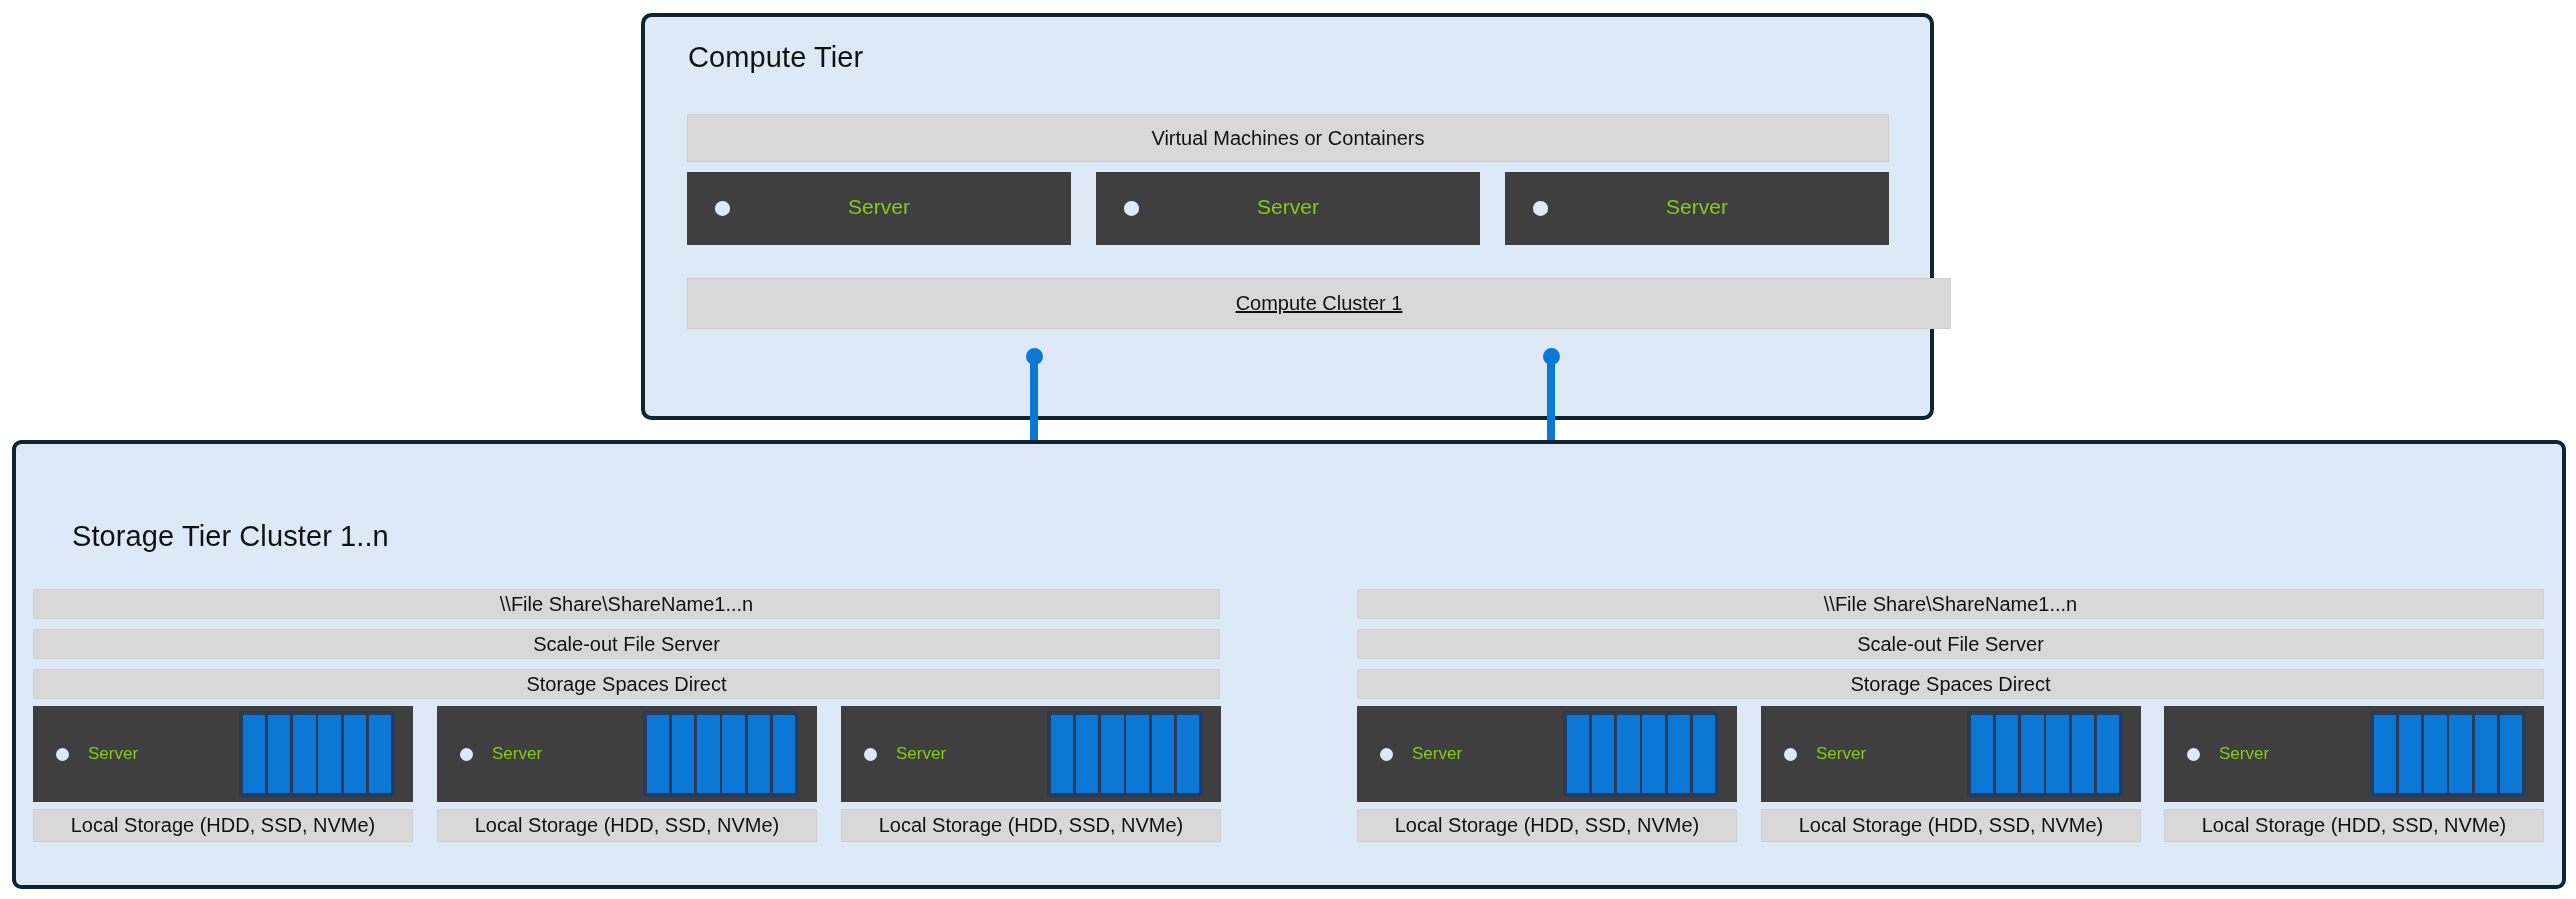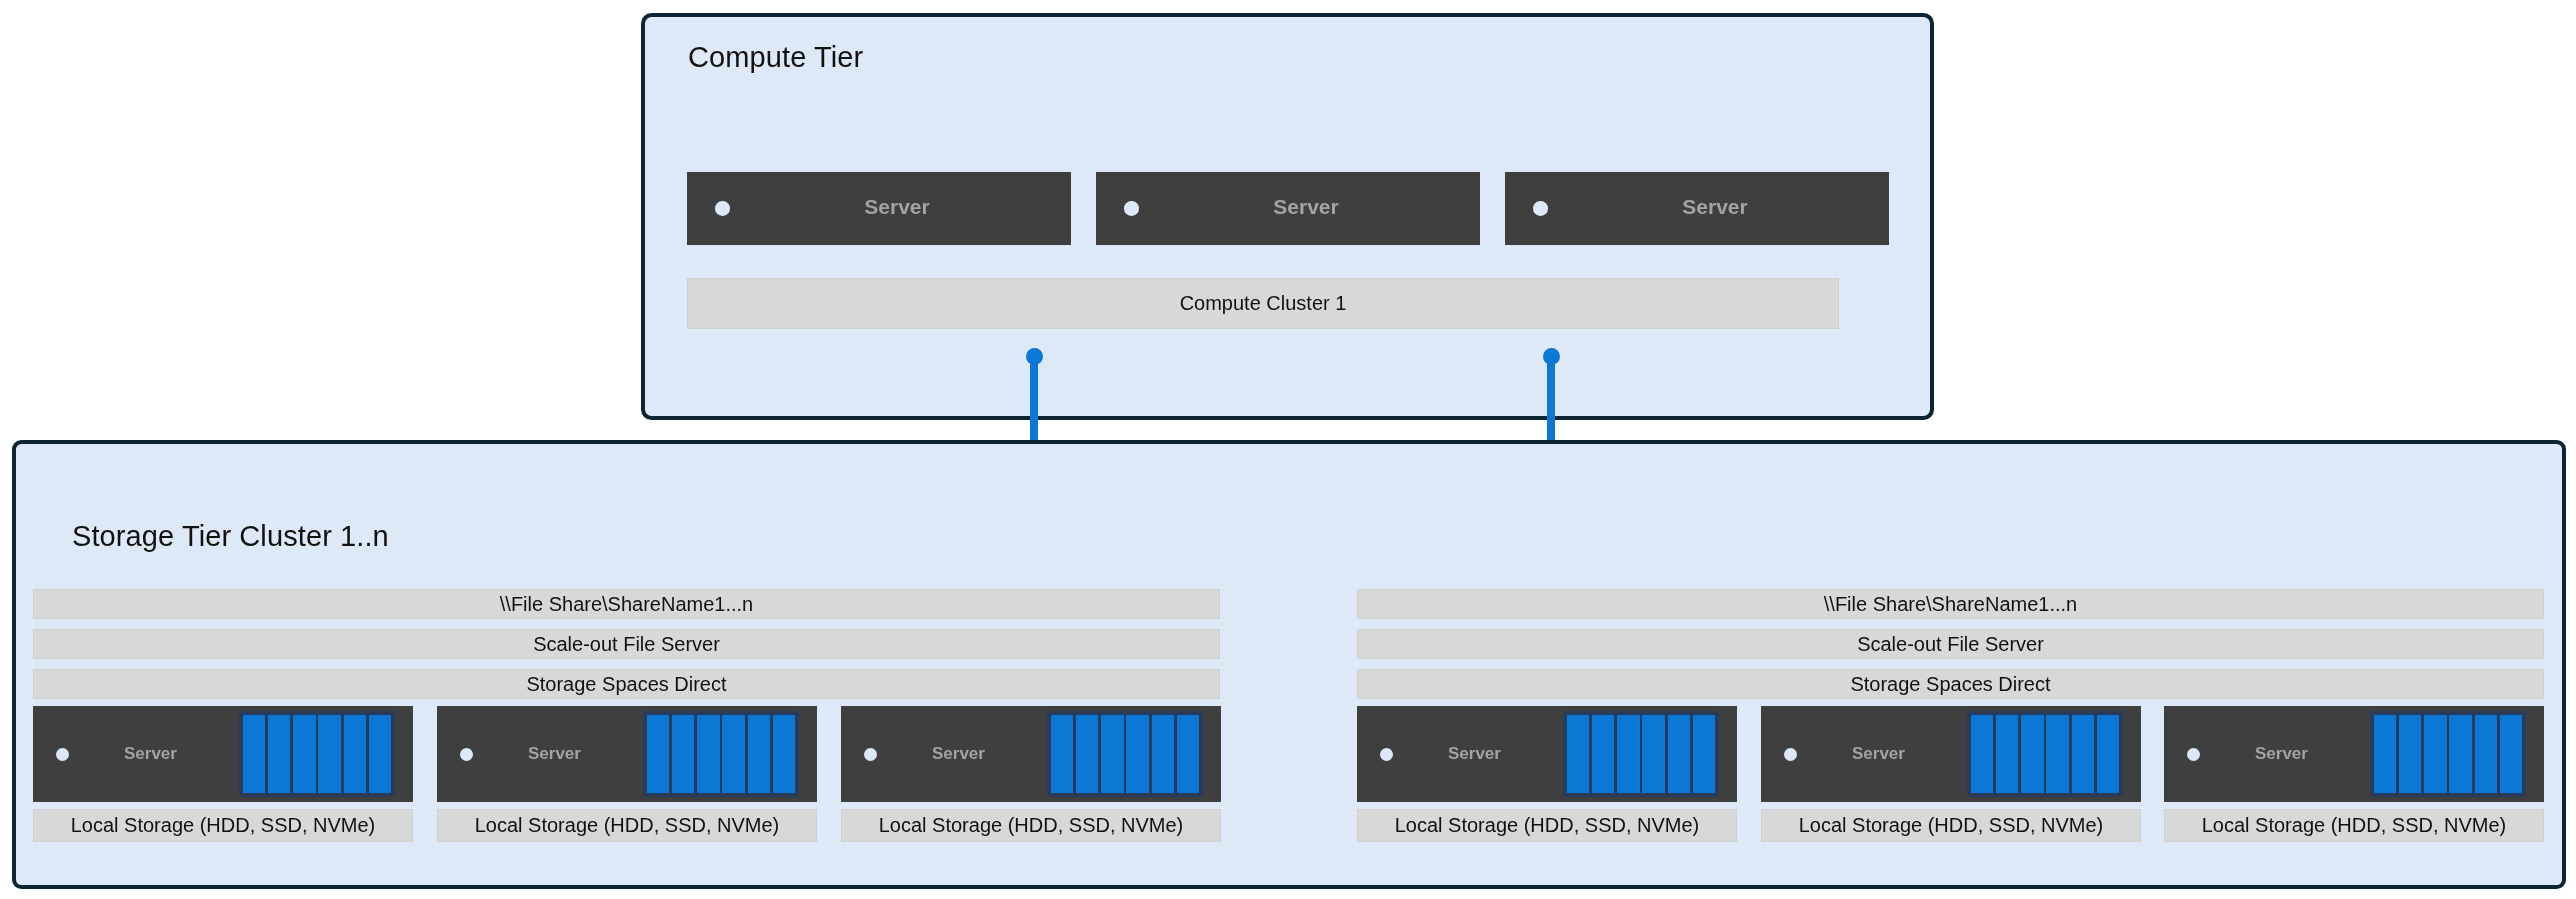--- a/index.html
+++ b/index.html
@@ -56,25 +56,24 @@
     display: flex;
     align-items: center;
   }
   .server-led {
     position: absolute;
     background: #DDE9F8;
     border-radius: 50%;
   }
   .server-label {
     position: absolute;
-    color: #a3a3a3;
+    color: #84cc16;
     font-size: 21px;
-    font-weight: 700;
+    font-weight: 400;
     white-space: nowrap;
-    padding-left: 36px;
   }
   .server-label.small { font-size: 17px; }
 
   
   .disk-frame {
     position: absolute;
     background: #283B5B;
     border-radius: 4.1px;
     box-sizing: border-box;
     display: flex;
@@ -104,37 +103,38 @@
 </head>
 <body>
 
 <div id="canvas">
 
   <div class="tier-panel" style="left:641px; top:13px; width:1293px; height:407px; border-radius:10.5px;">
   </div>
 
   <div class="tier-title" style="left:688px; top:41px;">Compute Tier</div>
 
+  <div class="grey-bar" style="left:687px; top:114px; width:1202px; height:48px;">Virtual Machines or Containers</div>
 
   <div class="server-box" style="left:687px; top:172px; width:384px; height:73px;">
     <span class="server-led" style="left:28px; top:29px; width:14.6px; height:14.6px;"></span>
     <span class="server-label" style="left:0; right:0; text-align:center; top:23px;">Server</span>
   </div>
 
   <div class="server-box" style="left:1096px; top:172px; width:384px; height:73px;">
     <span class="server-led" style="left:28px; top:29px; width:14.6px; height:14.6px;"></span>
     <span class="server-label" style="left:0; right:0; text-align:center; top:23px;">Server</span>
   </div>
 
   <div class="server-box" style="left:1505px; top:172px; width:384px; height:73px;">
     <span class="server-led" style="left:28px; top:29px; width:14.6px; height:14.6px;"></span>
     <span class="server-label" style="left:0; right:0; text-align:center; top:23px;">Server</span>
   </div>
 
-  <div class="grey-bar" style="left:687px; top:278px; width:1152px; height:51px;">Compute Cluster 1</div>
+  <div class="grey-bar" style="left:687px; top:278px; width:1264px; height:51px;text-decoration:underline;">Compute Cluster 1</div>
 
   <div class="conn-line" style="left:1030px; top:356px; height:117px;"></div>
   <div class="conn-dot" style="left:1026px; top:348px;"></div>
   <div class="conn-dot" style="left:1026px; top:465px;"></div>
   <svg style="position:absolute; left:985px; top:477px; width:97px; height:70px;" viewBox="0 0 166 120">
     <path d="M8 14 A8 8 0 0 1 16 6 H62 a10 10 0 0 1 6 2 l18 13 h64 a8 8 0 0 1 8 8 v83 a8 8 0 0 1 -8 8 H16 a8 8 0 0 1 -8 -8 Z" fill="#0A78D4"></path>
   </svg>
 
   <div class="conn-line" style="left:1547px; top:356px; height:117px;"></div>
   <div class="conn-dot" style="left:1543px; top:348px;"></div>

